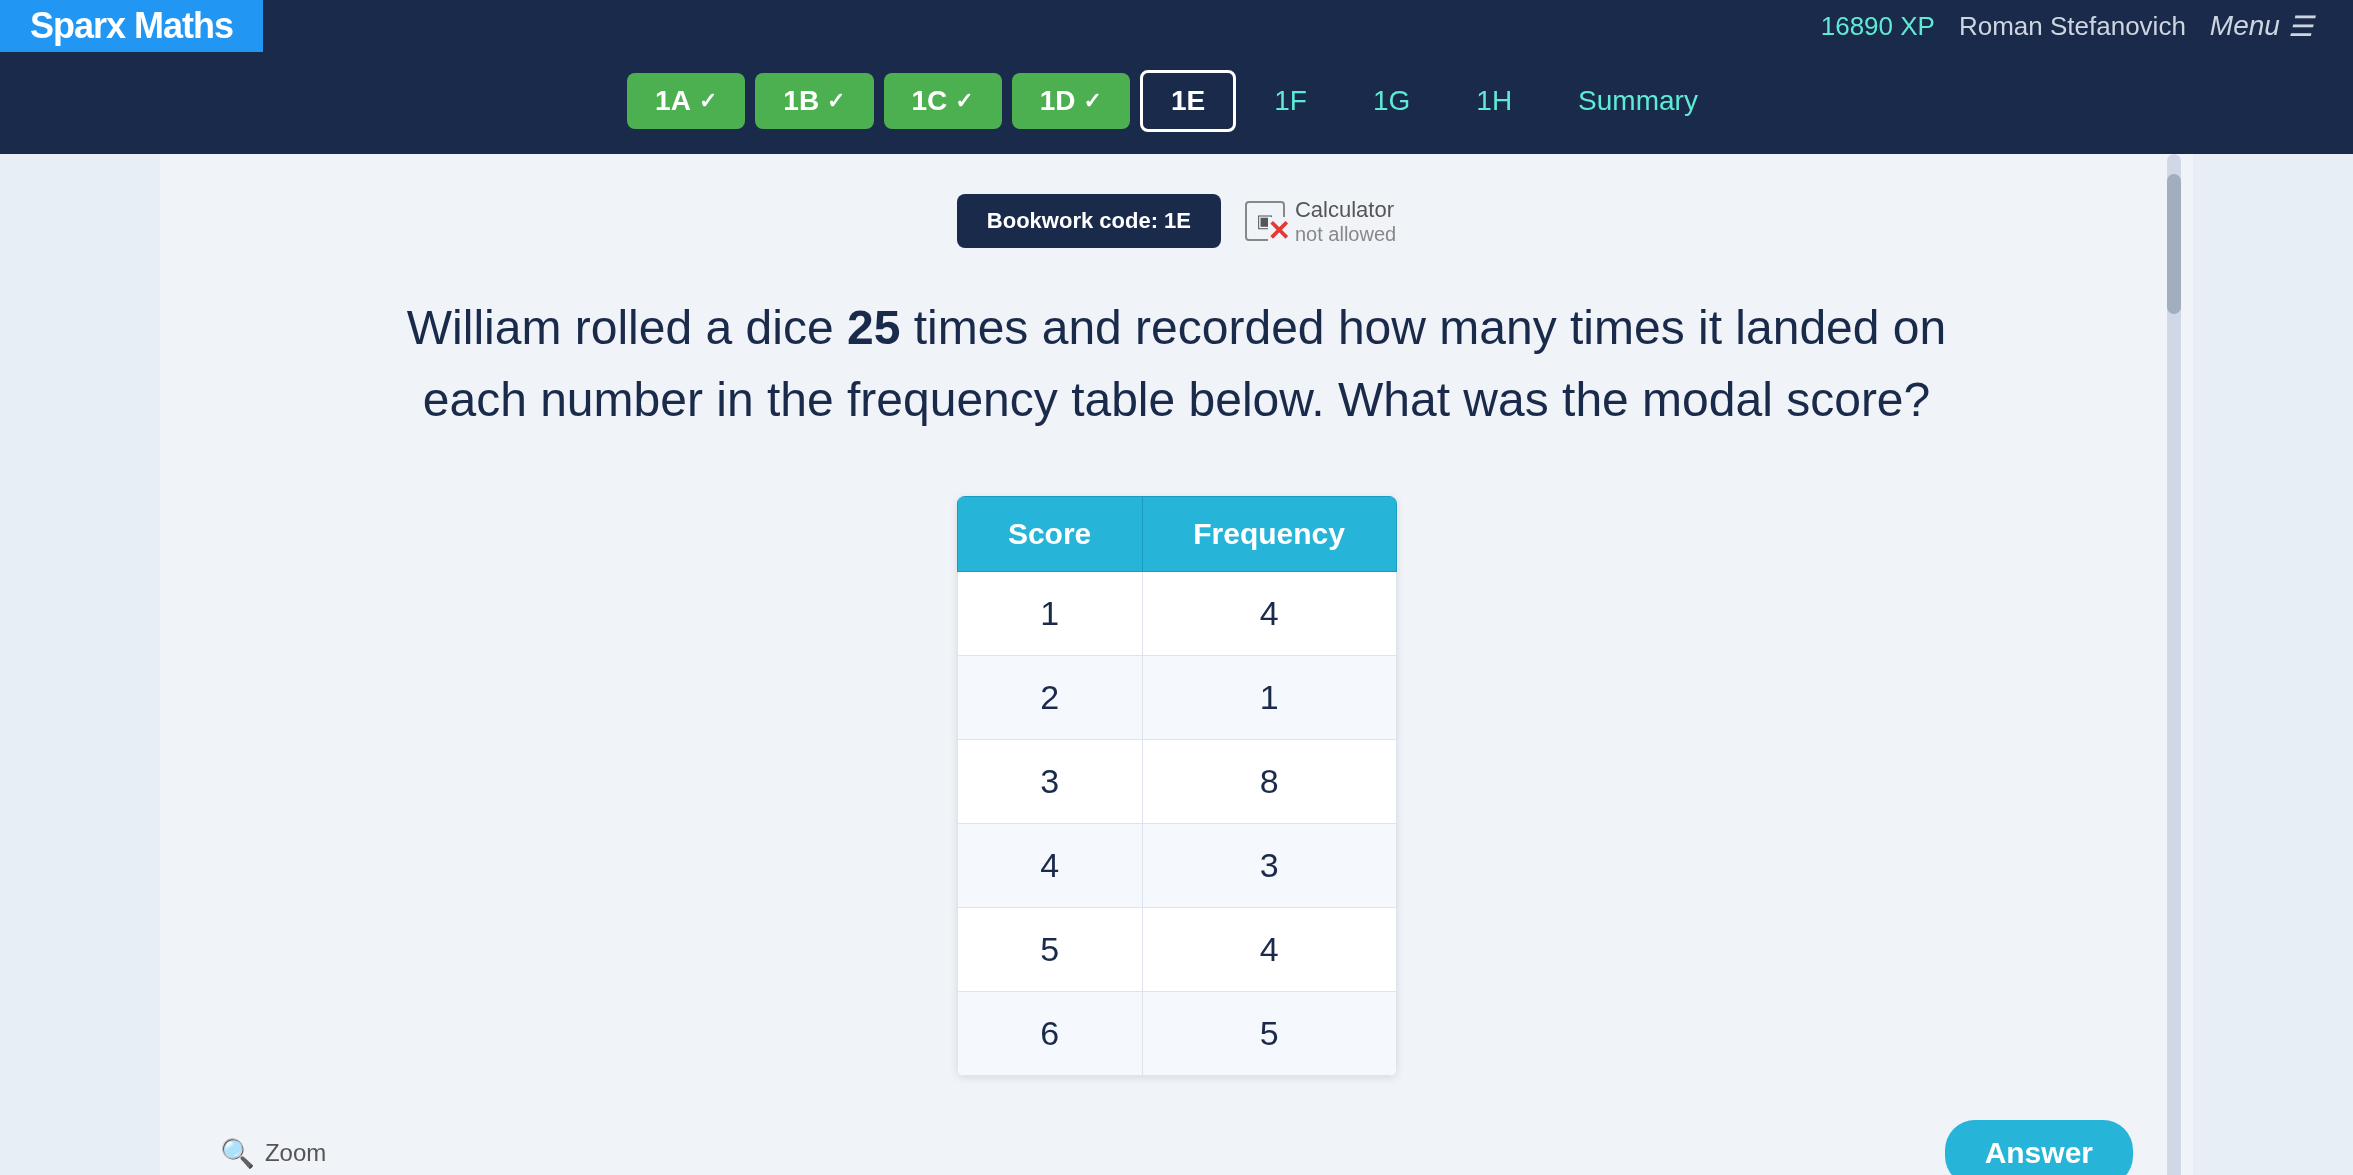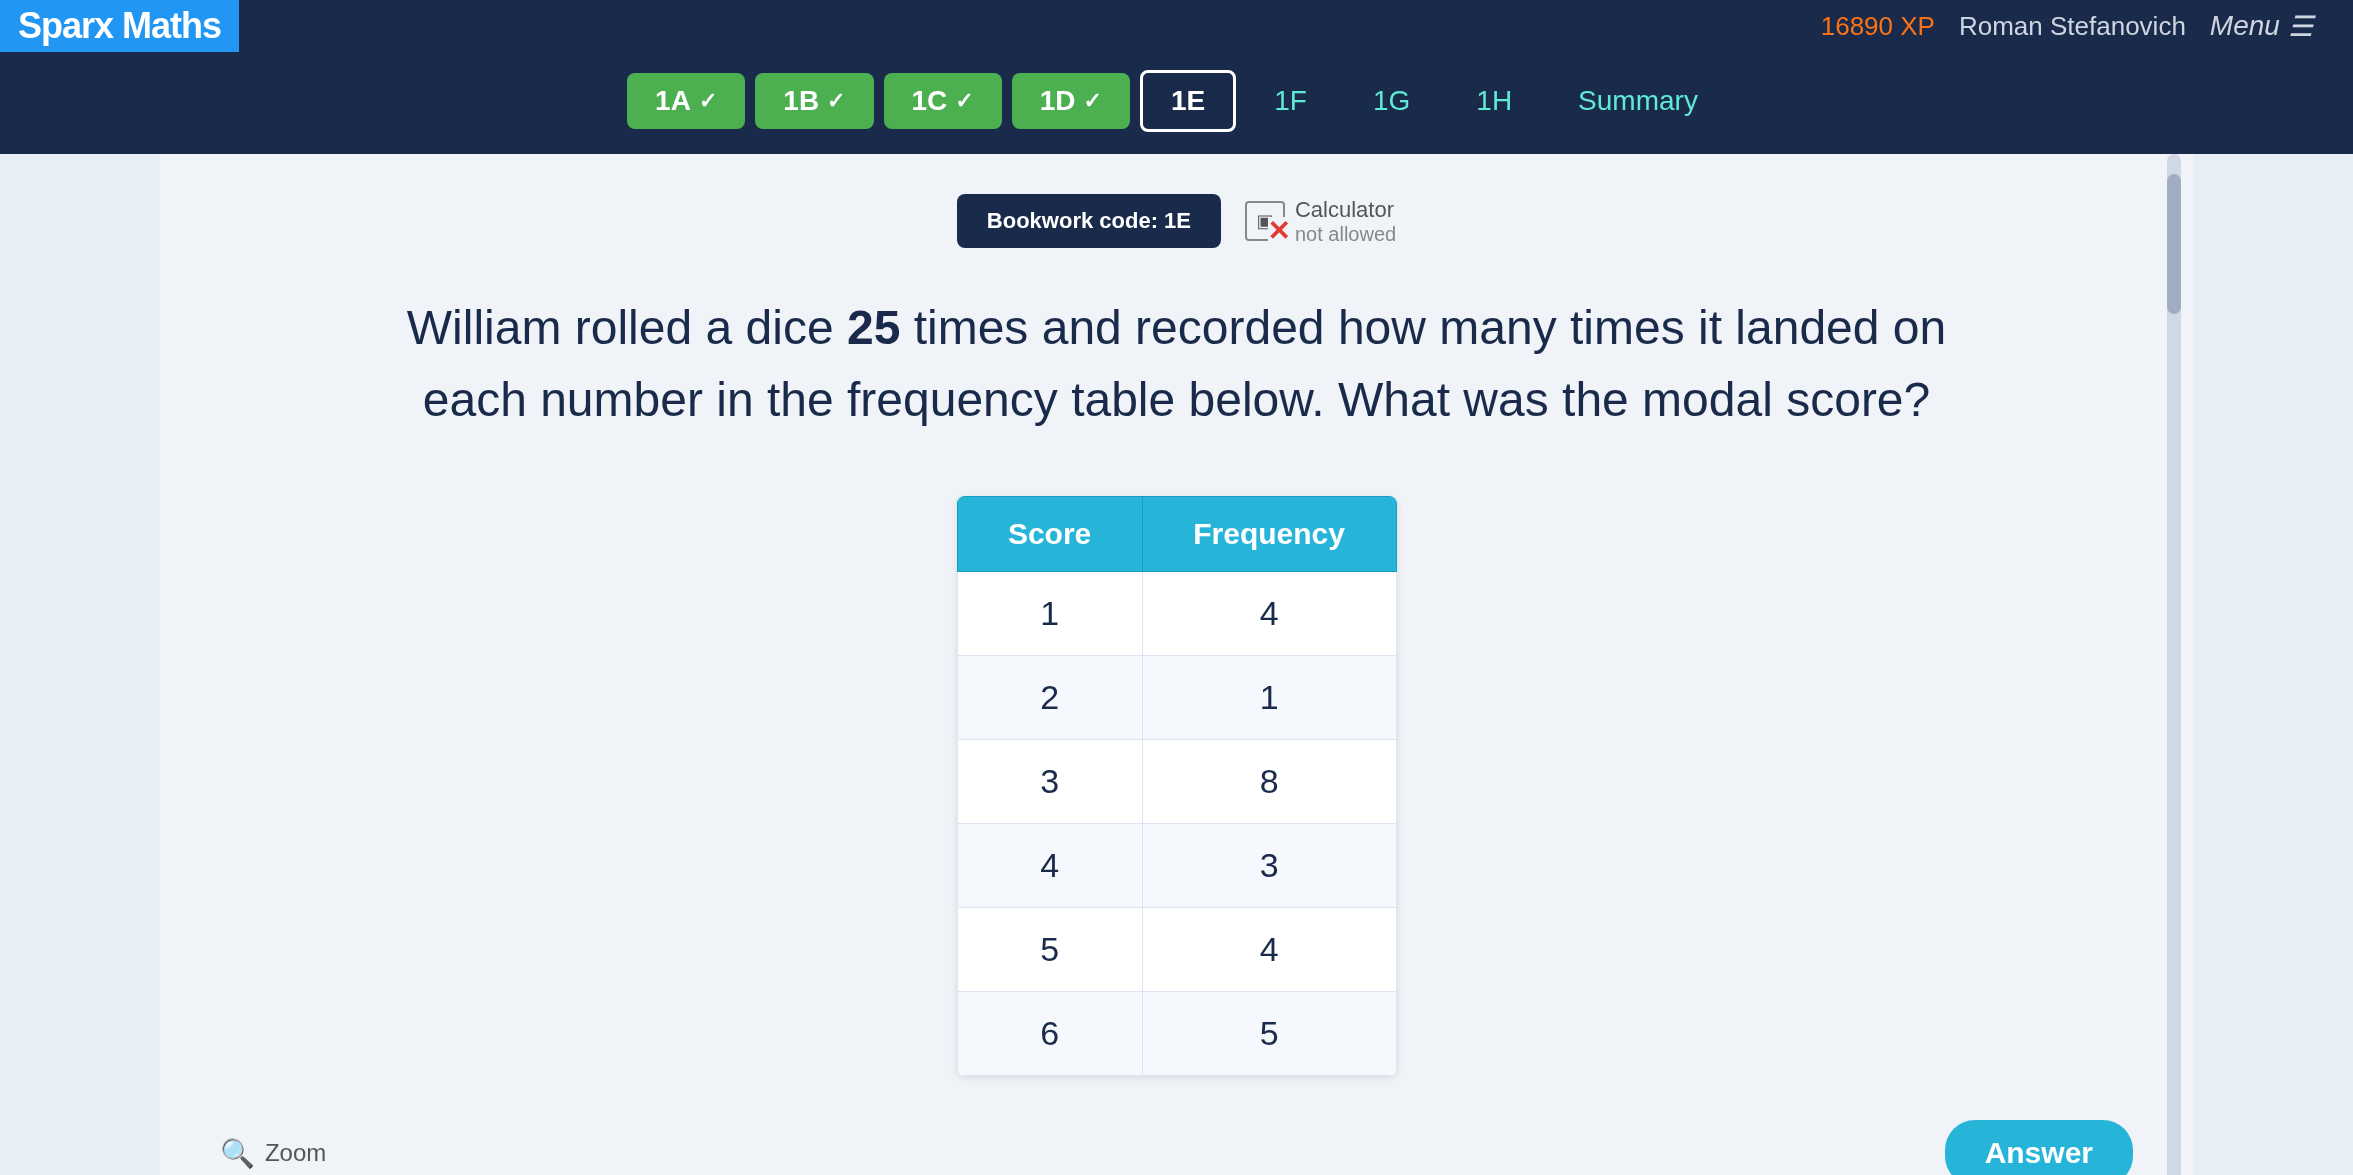--- a/index.html
+++ b/index.html
@@ -24,40 +24,40 @@
     }
 
     .top-bar-left {
       position: absolute;
       left: 0;
       top: 0;
       background: #2196f3;
       height: 52px;
       display: flex;
       align-items: center;
-      padding: 0 18px;
+      padding: 0 30px;
     }
 
     .brand-name {
       color: #ffffff;
       font-size: 36px;
       font-weight: 700;
       letter-spacing: -1px;
     }
 
     .top-bar-right {
       display: flex;
       align-items: center;
       gap: 24px;
       color: #cdd5e0;
       font-size: 26px;
     }
 
     .xp-text {
-      color: #f97316;
+      color: #5eead4;
     }
 
     .user-name {
       color: #cdd5e0;
     }
 
     .menu-btn {
       color: #cdd5e0;
       font-size: 28px;
       cursor: pointer;

